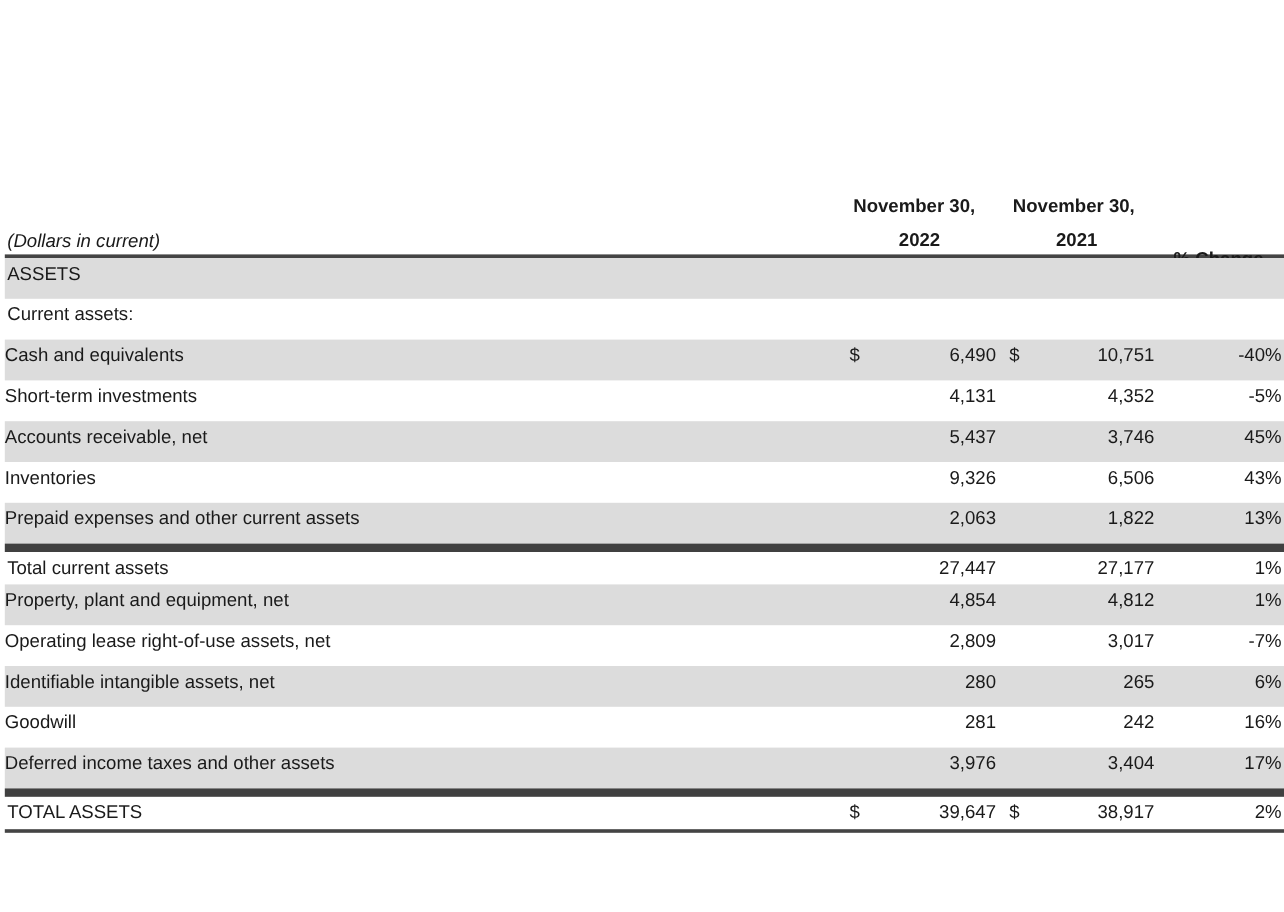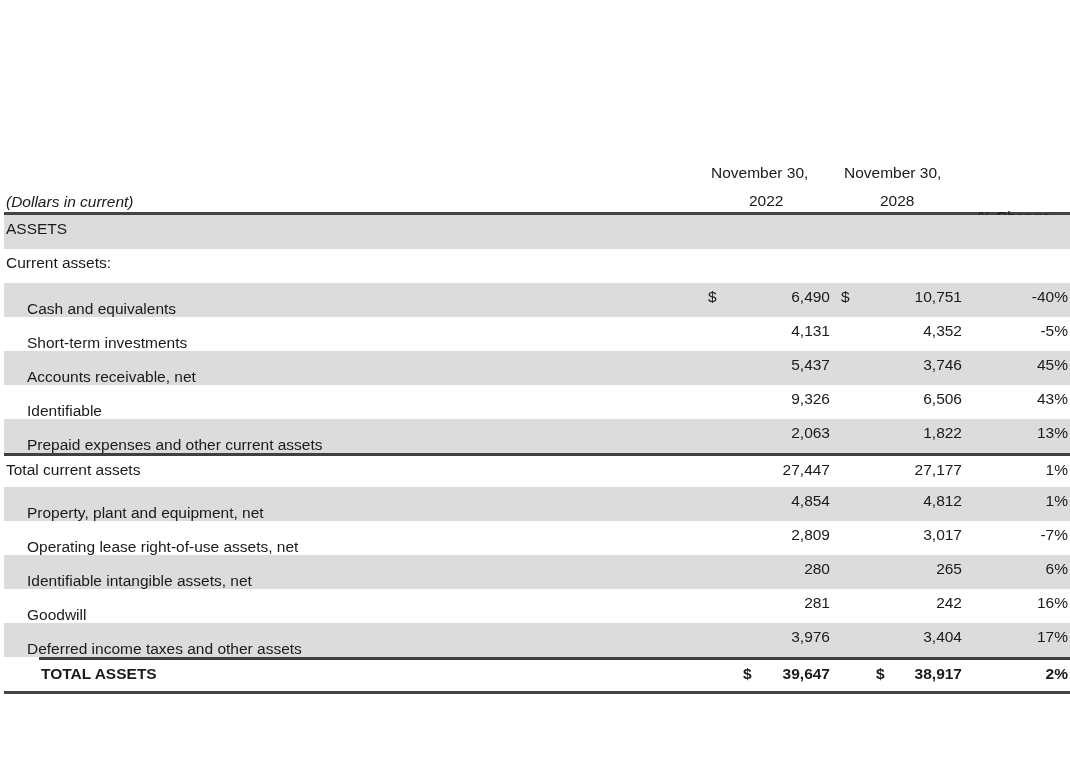--- a/index.html
+++ b/index.html
@@ -1,50 +1,50 @@
 <!DOCTYPE html>
 <html><head>
 <meta charset="utf-8">
 <style>
   html, body { margin: 0; padding: 0; background: #ffffff; }
   body { width: 1070px; height: 760px; position: relative; overflow: hidden;
          font-family: "Liberation Sans", sans-serif; color: #1a1a1a; font-size: 15.5px; }
   .doc { position: absolute; left: 4px; top: 160px; width: 1066px; }
   .hdr { position: relative; height: 52px; }
   .hdr .unit { position: absolute; left: 2px; top: 33px; font-style: italic; }
-  .hdr .c1a, .hdr .c1b, .hdr .c2a, .hdr .c2b, .hdr .c3 { position: absolute; font-weight: normal; }
+  .hdr .c1a, .hdr .c1b, .hdr .c2a, .hdr .c2b, .hdr .c3 { position: absolute; font-weight: bold; }
   .hdr .c1a { left: 707px; top: 4px; }
   .hdr .c2a { left: 840px; top: 4px; }
   .hdr .c1b { left: 745px; top: 32px; text-align: right; }
   .hdr .c2b { left: 876px; top: 32px; }
   .hdr .c3 { left: 974px; top: 48px; }
   .rule-top { height: 3px; background: #444; margin-top: 0; }
   .row { position: relative; height: 34px; line-height: 28px; }
   .row.shade { background: #dcdcdc; }
   .row .lbl { position: absolute; left: 2px; top: 0; }
-  .row .lbl.indent { left: 23px; margin-top: 12px; }
+  .row .lbl.indent { left: 0; }
   .row .d1 { position: absolute; left: 704px; }
   .row .v1 { position: absolute; right: 240px; }
   .row .d2 { position: absolute; left: 837px; }
   .row .v2 { position: absolute; right: 108px; }
   .row .pc { position: absolute; right: 2px; }
-  .row.bold { font-weight: bold; margin-left: 35px; }
-  .row.line-above { border-top: 3px solid #404040; box-sizing: border-box; }
+  .row.bold { font-weight: normal; }
+  .row.line-above { border-top: 7px solid #404040; box-sizing: border-box; }
   .rule-bottom { height: 3px; background: #444; }
 </style>
 </head>
 <body>
 
 <div class="doc">
   <div class="hdr">
     <span class="unit">(Dollars in current)</span>
     <span class="c1a">November 30,</span>
     <span class="c2a">November 30,</span>
     <span class="c1b">2022</span>
-    <span class="c2b">2028</span>
+    <span class="c2b">2021</span>
     <span class="c3">% Change</span>
   </div>
   <div class="rule-top"></div>
 
   <div class="row shade">
     <span class="lbl">ASSETS</span>
   </div>
   <div class="row">
     <span class="lbl">Current assets:</span>
   </div>
@@ -62,21 +62,21 @@
     <span class="v2">4,352</span>
     <span class="pc">-5%</span>
   </div>
   <div class="row shade">
     <span class="lbl indent">Accounts receivable, net</span>
     <span class="v1">5,437</span>
     <span class="v2">3,746</span>
     <span class="pc">45%</span>
   </div>
   <div class="row">
-    <span class="lbl indent">Identifiable</span>
+    <span class="lbl indent">Inventories</span>
     <span class="v1">9,326</span>
     <span class="v2">6,506</span>
     <span class="pc">43%</span>
   </div>
   <div class="row shade">
     <span class="lbl indent">Prepaid expenses and other current assets</span>
     <span class="v1">2,063</span>
     <span class="v2">1,822</span>
     <span class="pc">13%</span>
   </div>

